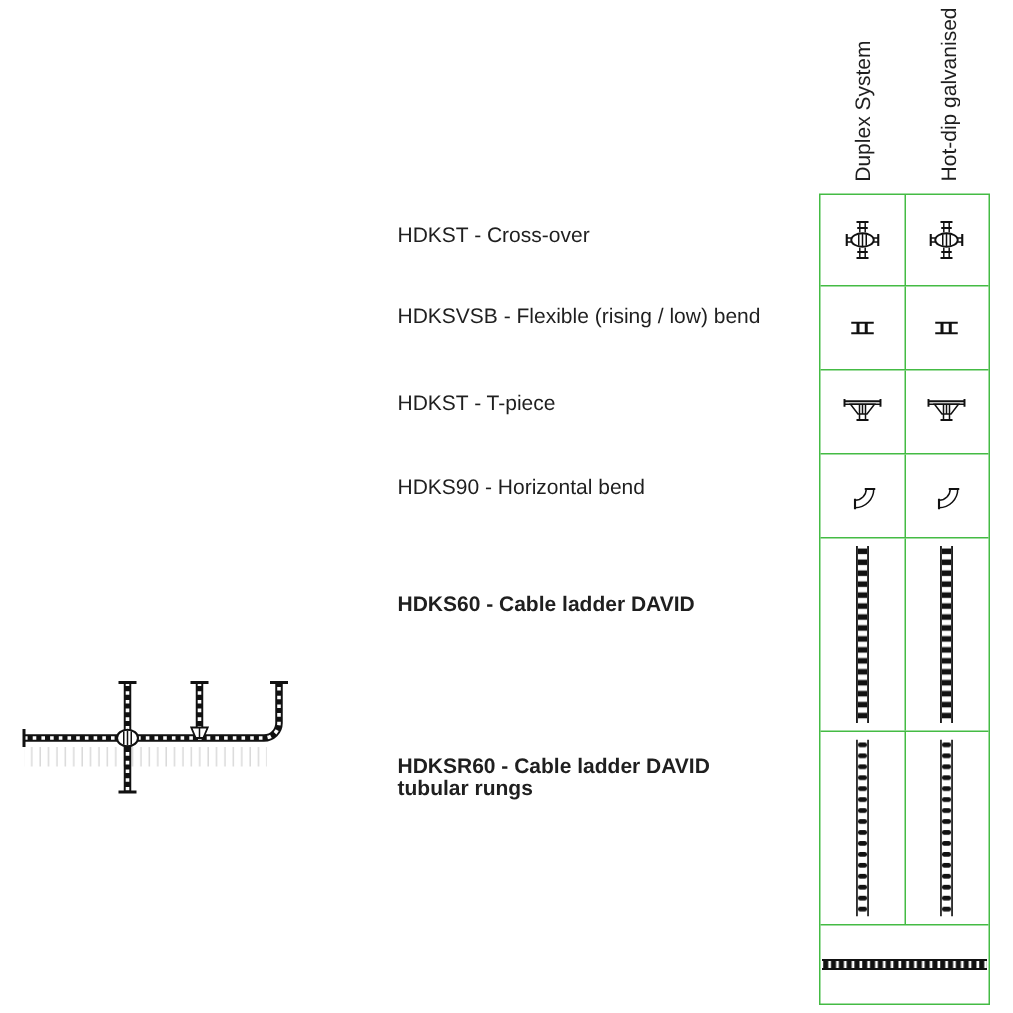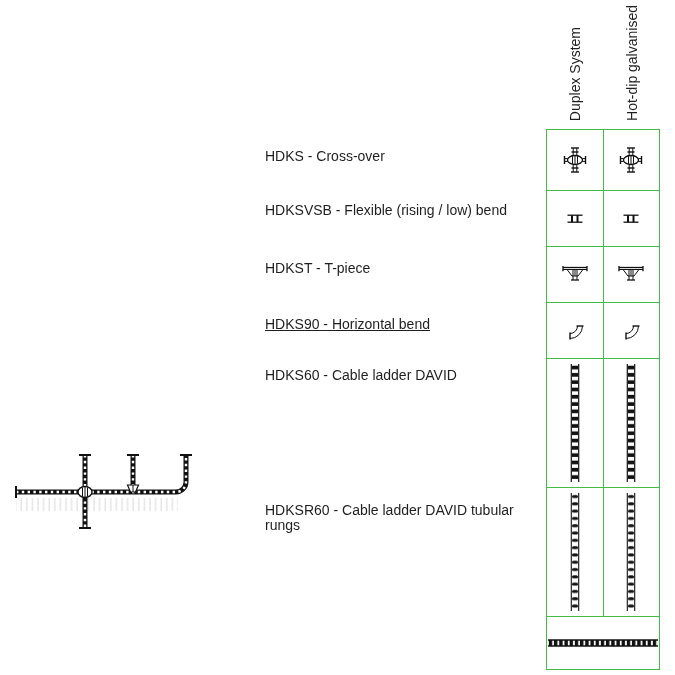--- a/index.html
+++ b/index.html
@@ -33,23 +33,23 @@
   .fcell + .fcell{border-left:1px solid #44bb44;}
   .h60{height:60px;}.h56{height:56px;}.h129{height:129px;}.h53{height:53px;}
   
   .row-label{
     position:absolute;left:265px;width:255px;
     font-size:14px;line-height:15px;color:#1f1f1f;
   }
   #lbl-hdksx  {top:149px;}
   #lbl-hdksvsb{top:203px;}
   #lbl-hdkst  {top:261px;}
-  #lbl-hdks90 {top:317px;text-decoration:underline;}
-  #lbl-hdks60 {top:368px;}
-  #lbl-hdksr60{top:503px;}
+  #lbl-hdks90 {top:317px;}
+  #lbl-hdks60 {top:395px;font-weight:bold;}
+  #lbl-hdksr60{top:503px;font-weight:bold;}
   #lbl-hdks   {top:631px;}
   
   .plan{position:absolute;left:8px;top:428px;}
   .hidden-defs{position:absolute;width:0;height:0;overflow:hidden;}
 </style>
 </head>
 <body>
 
 <svg class="hidden-defs" aria-hidden="true">
   <defs>
@@ -172,21 +172,21 @@
     <line x1="125" y1="57" x2="125" y2="64" stroke="#111" stroke-width="1"></line>
   </svg>
 
   <div class="col-header" id="hdr1">
     <span>Duplex System</span>
   </div>
   <div class="col-header" id="hdr2">
     <span>Hot-dip galvanised</span>
   </div>
 
-  <div class="row-label" id="lbl-hdksx">HDKS - Cross-over</div>
+  <div class="row-label" id="lbl-hdksx">HDKST - Cross-over</div>
   <div class="row-label" id="lbl-hdkst">HDKST - T-piece</div>
   <div class="row-label" id="lbl-hdksvsb">HDKSVSB - Flexible (rising / low) bend</div>
   <div class="row-label" id="lbl-hdks90">HDKS90 - Horizontal bend</div>
   <div class="row-label" id="lbl-hdks60">HDKS60 - Cable ladder DAVID</div>
   <div class="row-label" id="lbl-hdksr60">HDKSR60 - Cable ladder DAVID tubular rungs</div>
 
   <div class="ftable">
 
     <div class="frow h60">
       <div class="fcell">

